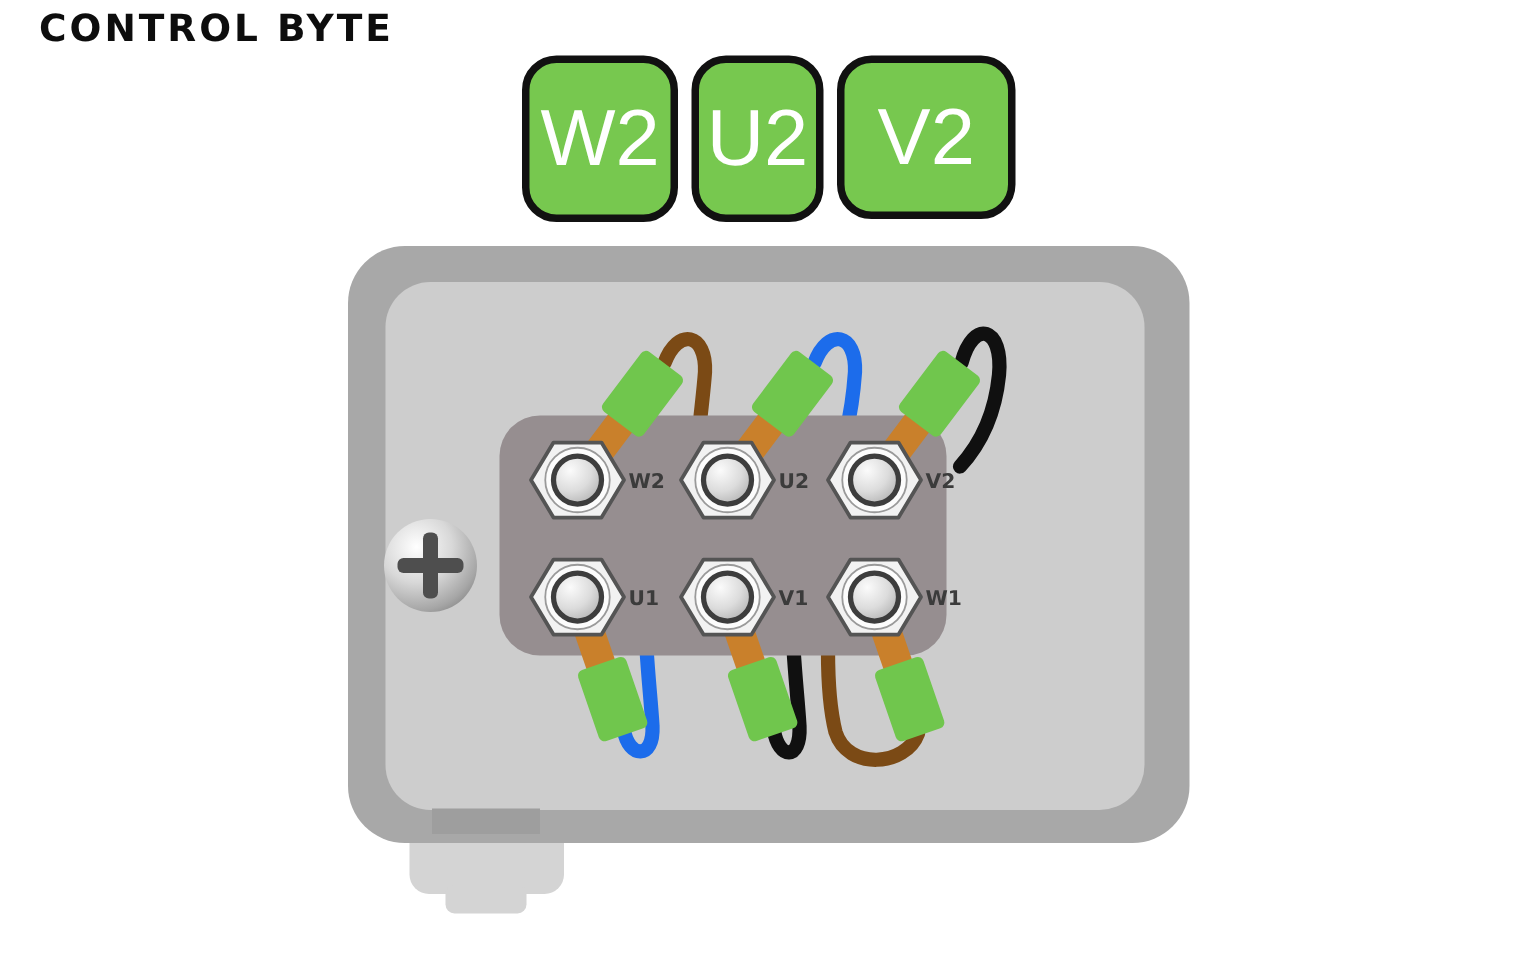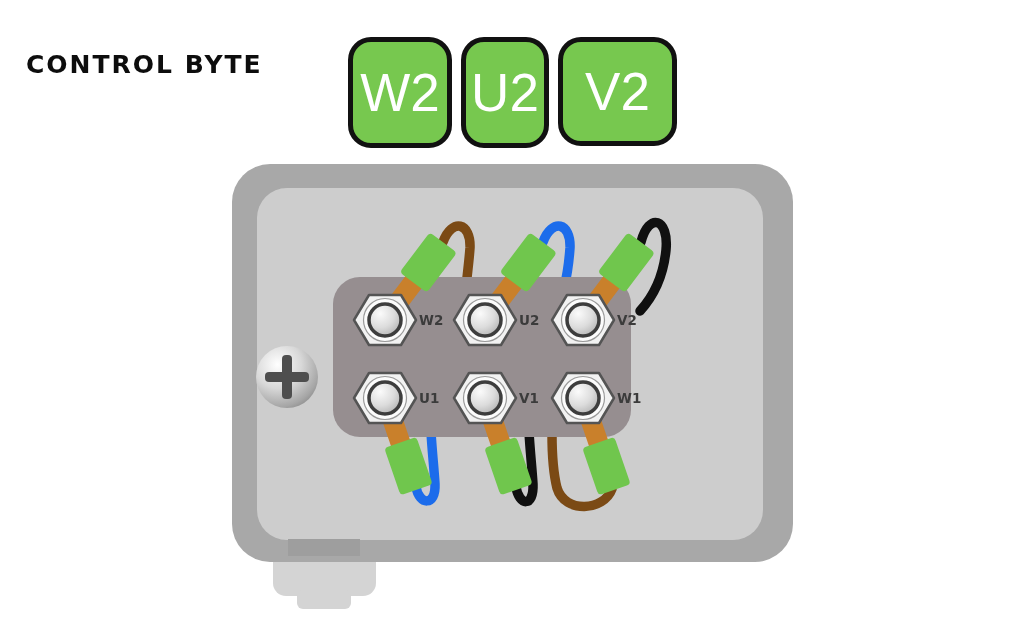--- a/index.html
+++ b/index.html
@@ -5,21 +5,20 @@
   html,body { margin:0; padding:0; background:#ffffff; }
   #page {
     position:relative; width:1024px; height:640px; overflow:hidden;
     background:#ffffff; font-family:"Liberation Sans", sans-serif;
   }
   #brand {
     position:absolute; left:26px; top:4px;
     font-family:"DejaVu Sans", sans-serif;
     font-size:25px; font-weight:800; letter-spacing:2px; color:#0d0d0d;
     white-space:nowrap;
-    margin-top:46px;
   }
   .tag {
     position:absolute; top:37px; height:111px;
     background:#77c84f; border:5px solid #111111; border-radius:23px;
     display:flex; align-items:center; justify-content:center;
     color:#ffffff; font-size:53px; font-weight:400;
     font-family:"Liberation Sans", sans-serif;
     box-sizing:border-box;
   }
   #tag-w2 { left:348px; width:104px; }

